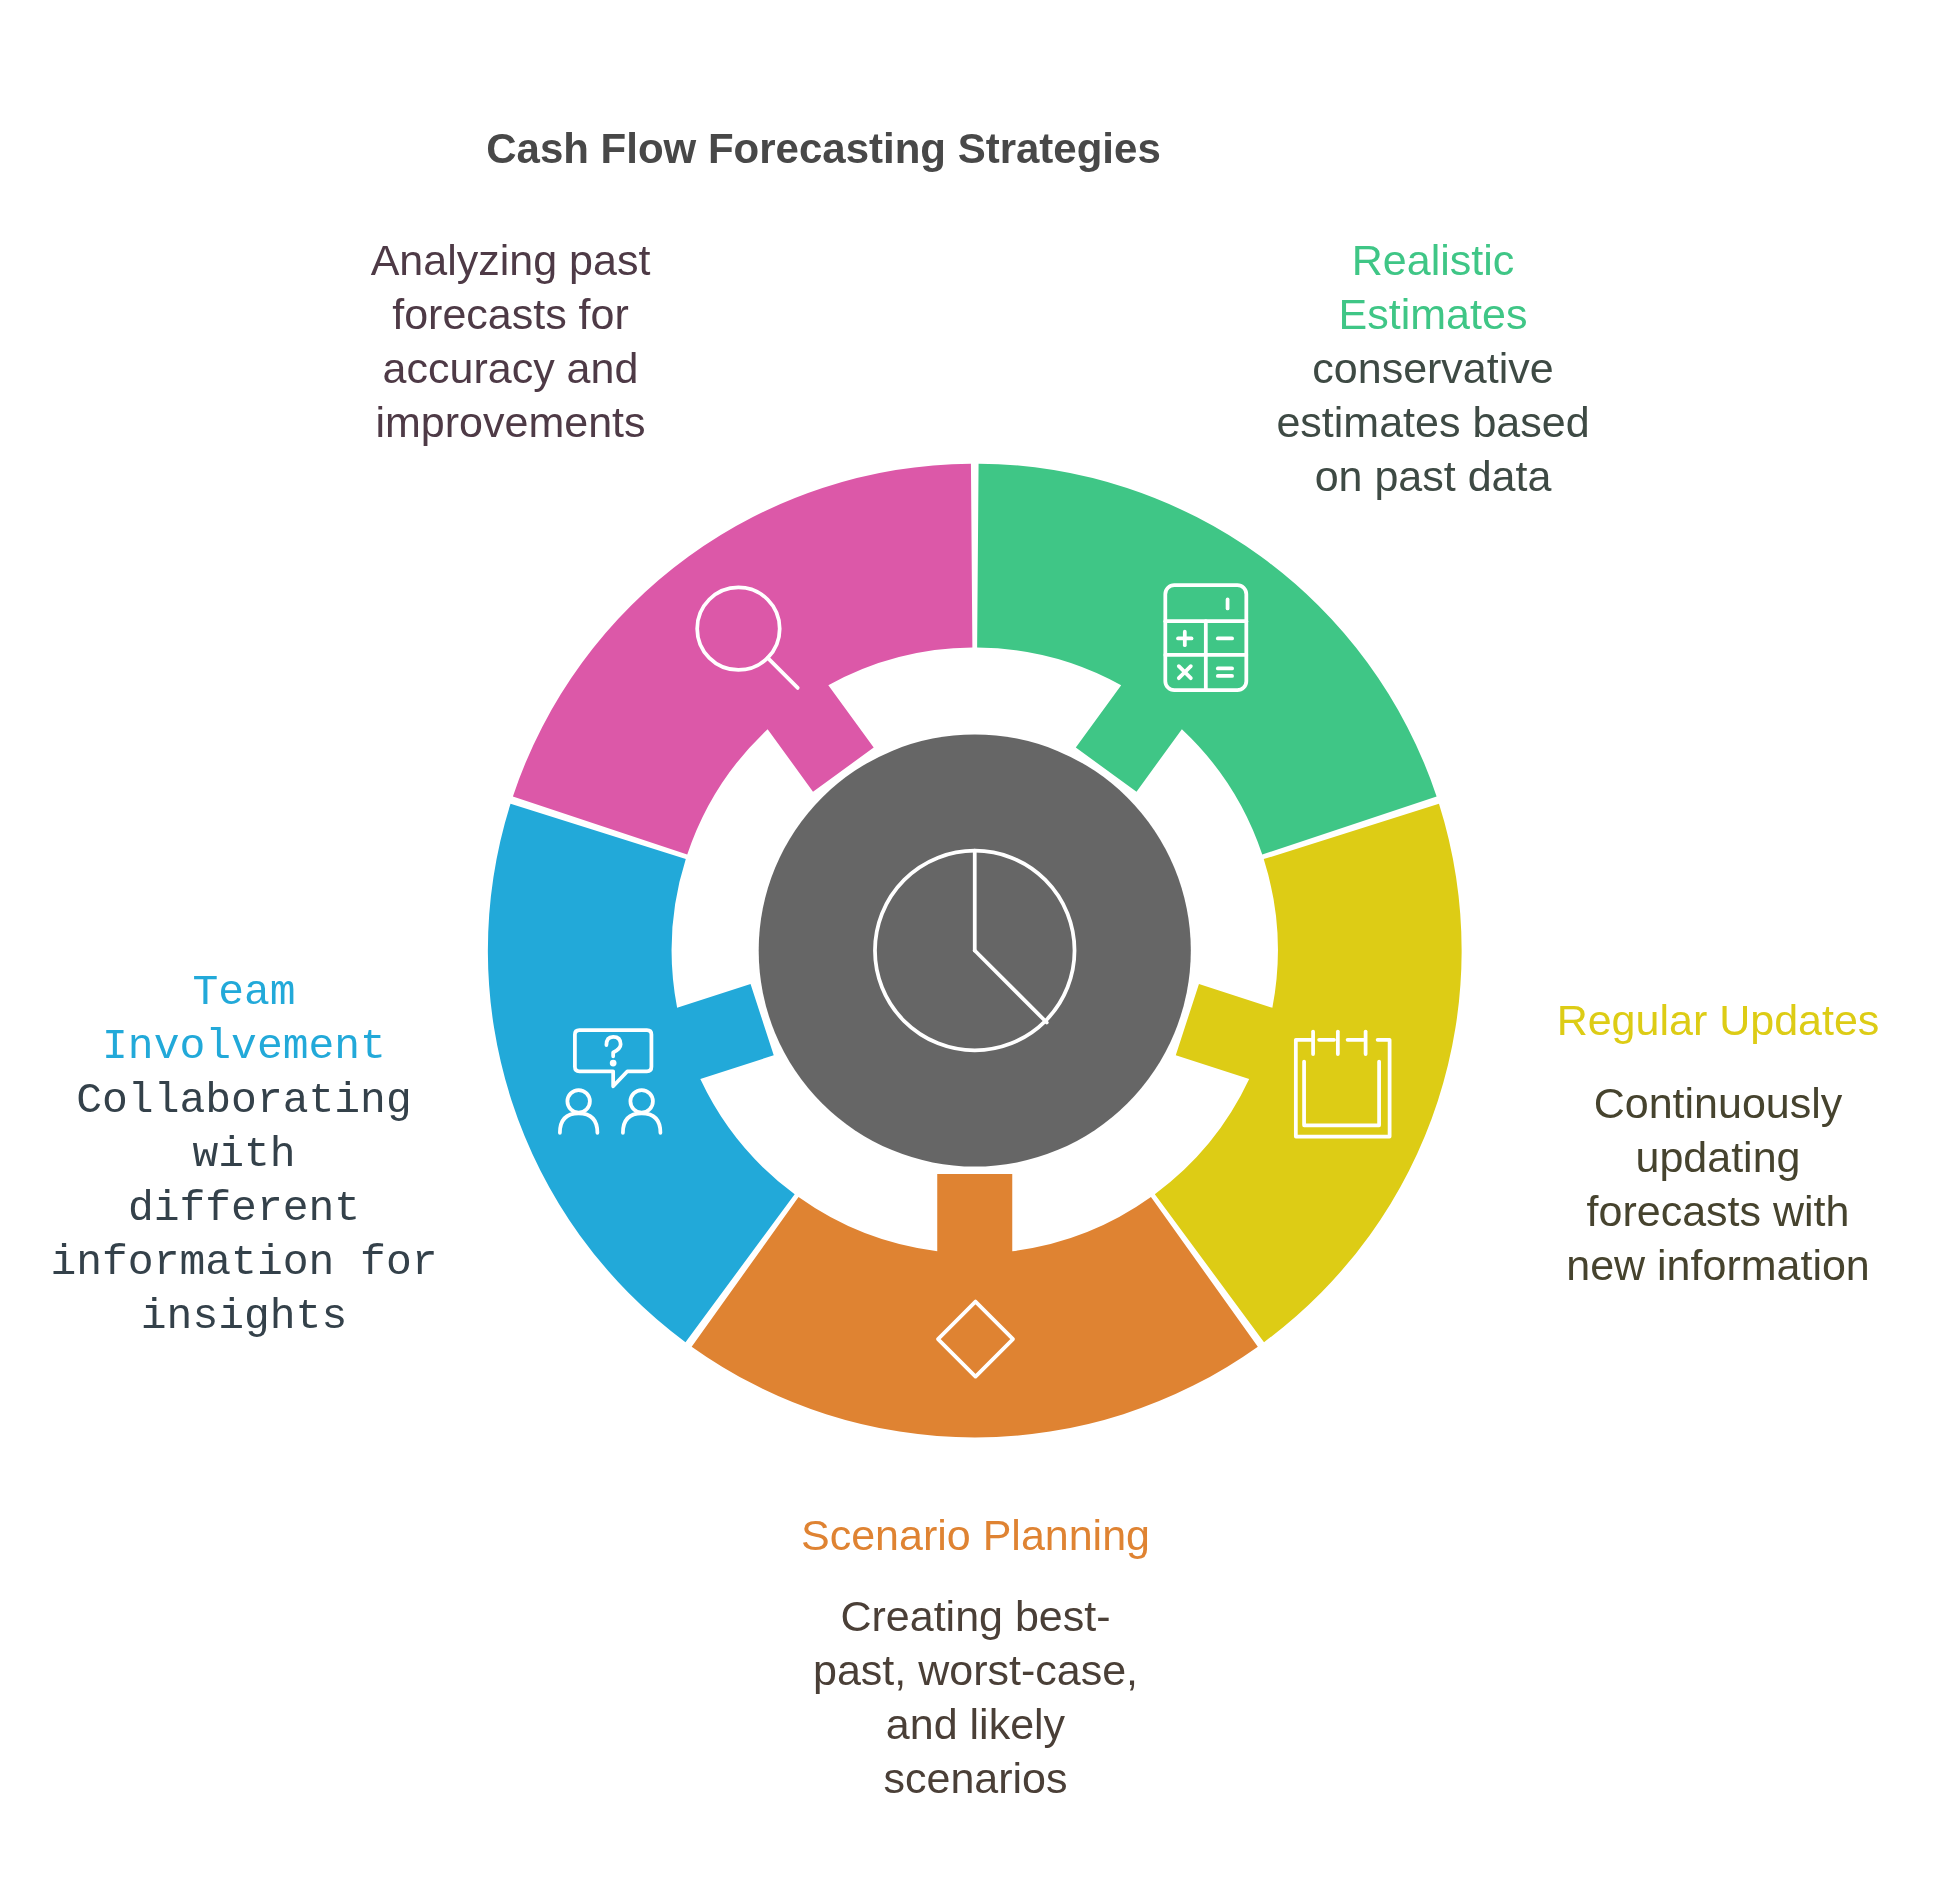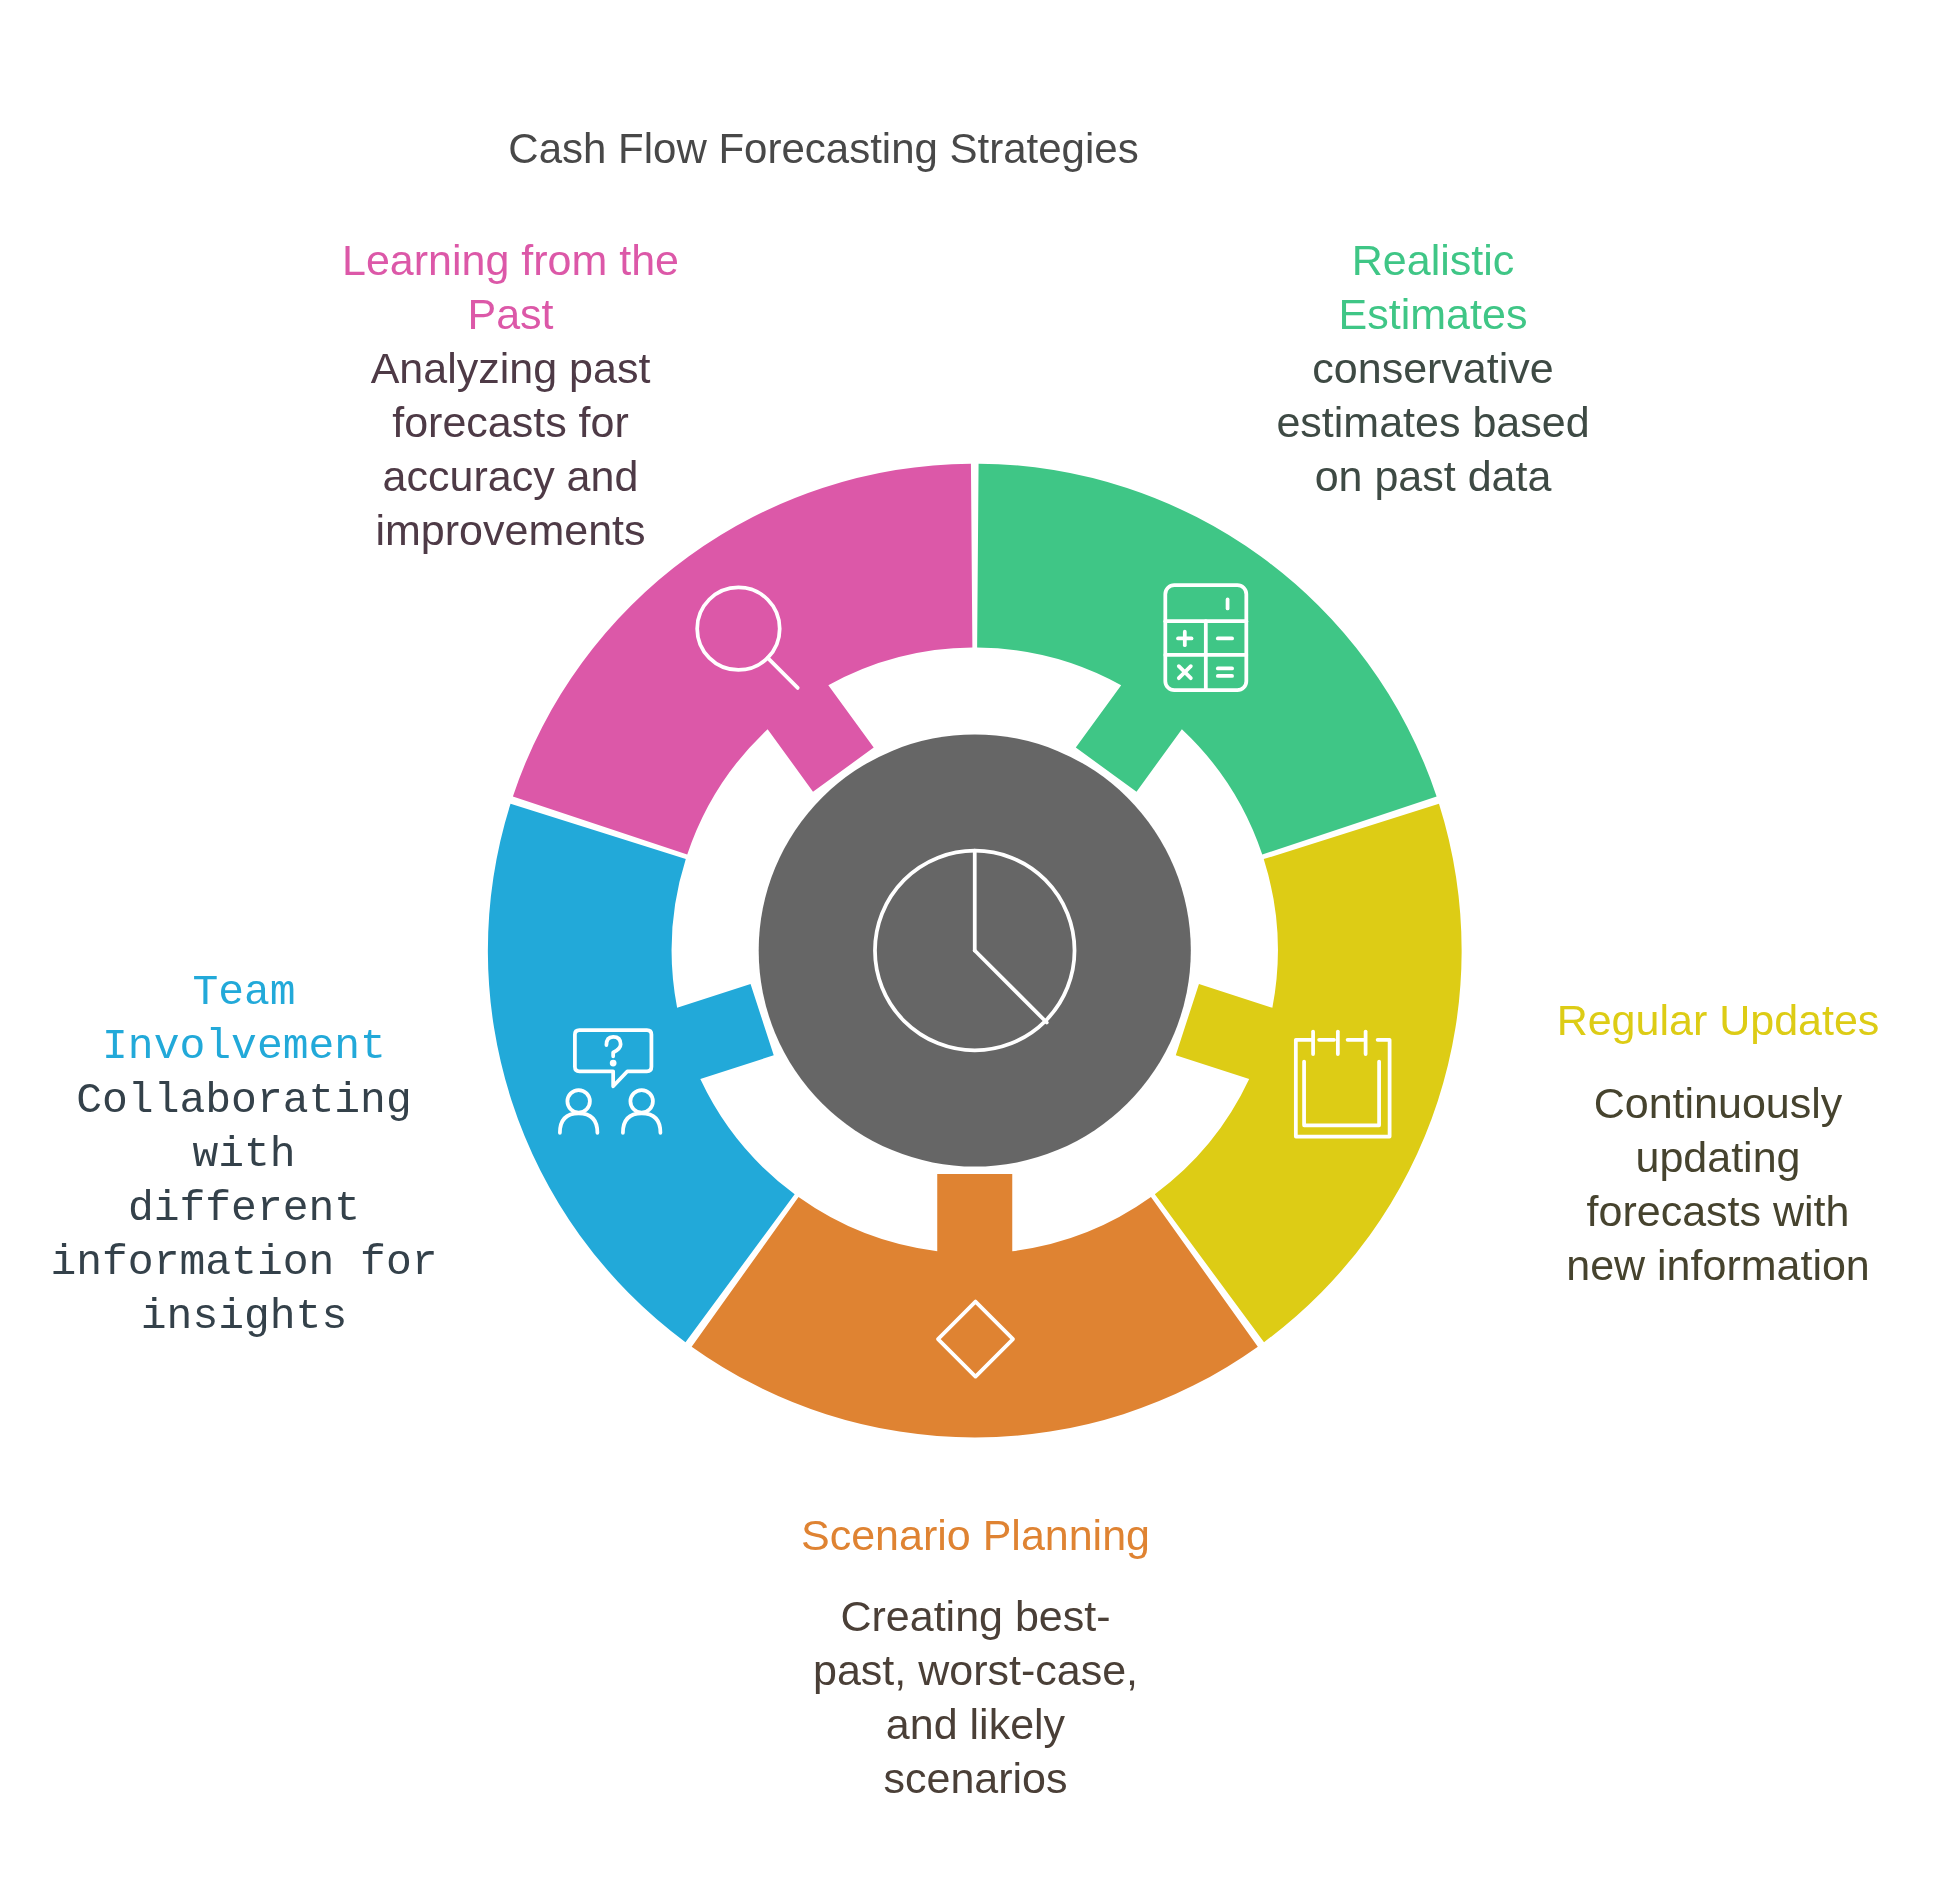--- a/index.html
+++ b/index.html
@@ -1,19 +1,19 @@
 <!DOCTYPE html>
 <html style="font-size:12px"><head>
 <meta charset="utf-8">
 <style>
   html, body { margin: 0; padding: 0; background: #ffffff; }
   body { width: 1936px; height: 1895px; position: relative; overflow: hidden;
          font-family: "Liberation Sans", "DejaVu Sans", sans-serif; }
   .title { position: absolute; left: 0; width: 1647px; top: 125px; text-align: center;
-           font-size: 42px; color: #484848; }
+           font-size: 42px; color: #484848; font-weight: bold; }
   .block { position: absolute; text-align: center; }
   .block .head { font-size: 43px; line-height: 54px; }
   .block .desc { font-size: 43px; line-height: 54px; }
   svg.wheel { position: absolute; left: 0; top: 0; }
 </style>
 </head>
 <body>
 
 <div class="title">Cash Flow Forecasting Strategies</div>
 
@@ -75,24 +75,20 @@
     <path d="M808 1393 Q808 1382 817 1382 Q827 1382 827 1392 Q827 1398 817 1403 L817 1408"></path>
     <circle cx="817" cy="1417" r="2" fill="#ffffff"></circle>
     <circle cx="771" cy="1468" r="15"></circle>
     <path d="M746 1510 Q746 1484 771 1484 Q796 1484 796 1510"></path>
     <circle cx="855" cy="1468" r="15"></circle>
     <path d="M830 1510 Q830 1484 855 1484 Q880 1484 880 1510"></path>
   </g>
 </svg>
 
 <div class="block" style="left:293px; top:233px; width:435px;">
-  <div class="head" style="color:#DC58A8">
-    <div>Learning from the</div>
-    <div>Past</div>
-  </div>
   <div class="desc" style="color:#4E3A46">
     <div>Analyzing past</div>
     <div>forecasts for</div>
     <div>accuracy and</div>
     <div>improvements</div>
   </div>
 </div>
 
 <div class="block" style="left:1208px; top:233px; width:450px;">
   <div class="head" style="color:#3FC686">

